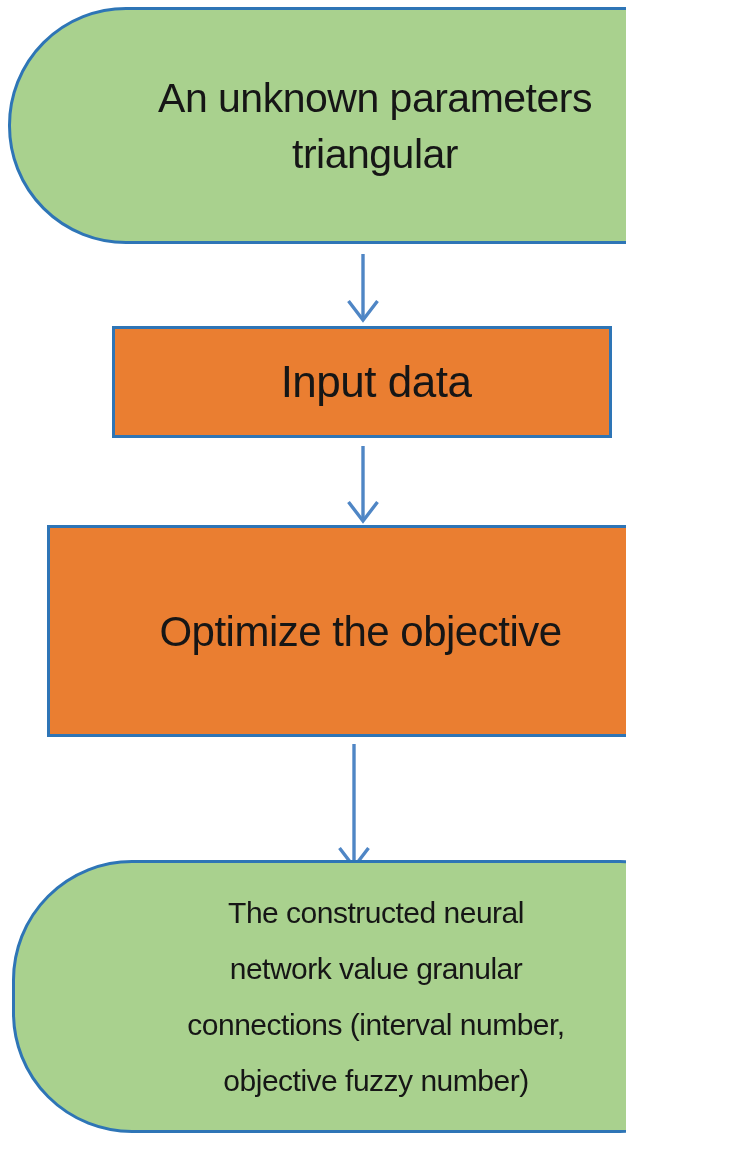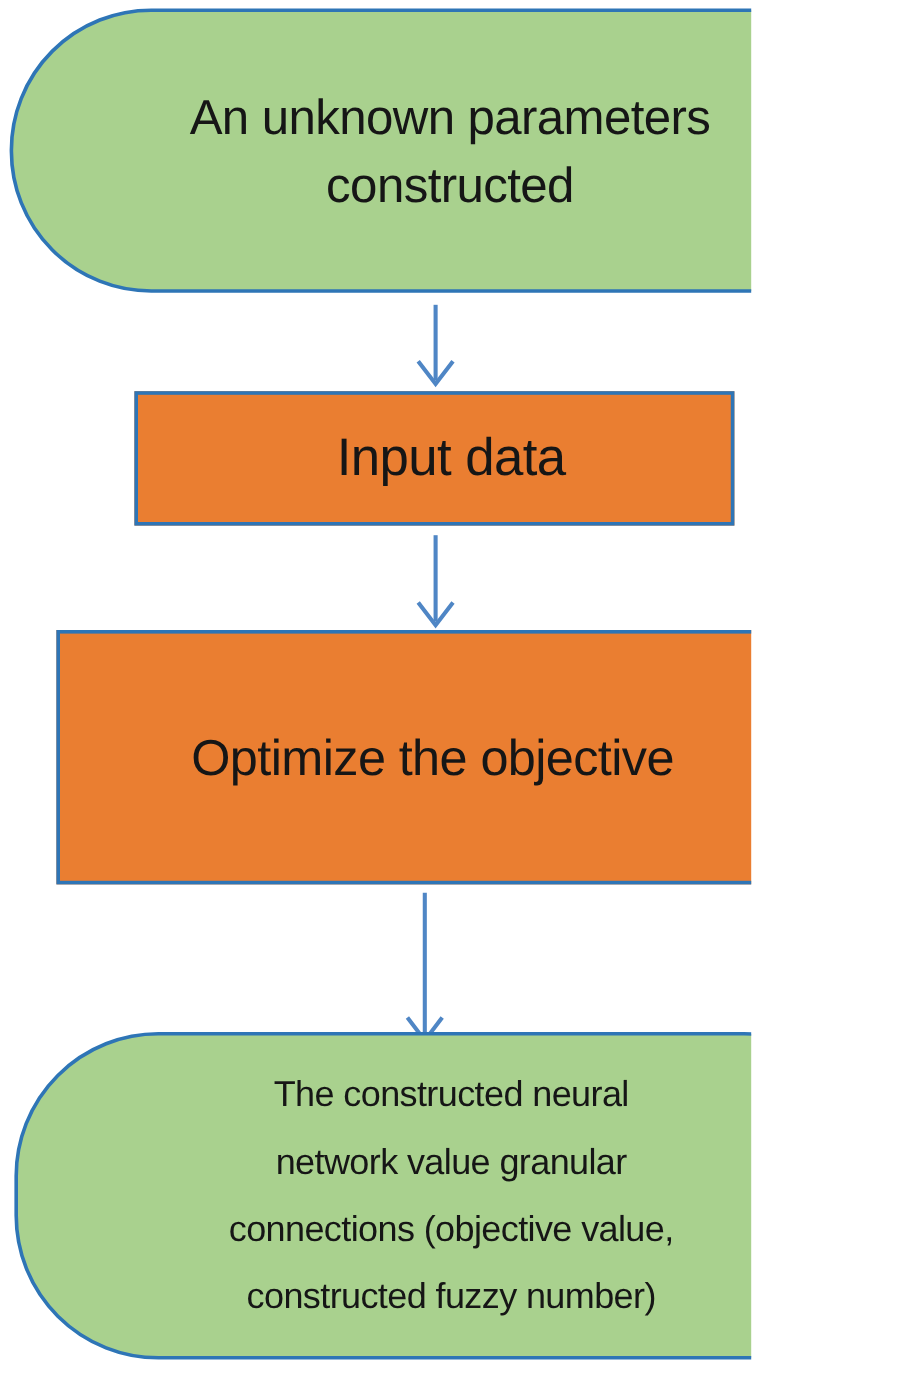--- a/index.html
+++ b/index.html
@@ -89,31 +89,31 @@
       <path d="M348.5,502 L363,521 L377.5,502"></path>
     </g>
     <g>
       <path d="M354,744 L354,864"></path>
       <path d="M339.5,848 L354,867 L368.5,848"></path>
     </g>
   </svg>
 
   <div class="node stadium node-start">
       <div class="text-line">An unknown parameters</div>
-      <div class="text-line">constructed</div>
+      <div class="text-line">triangular</div>
     </div>
 
   <div class="node rect node-input">
       <div class="text-line">Input data</div>
     </div>
 
   <div class="node rect node-optimize">
       <div class="text-line">Optimize the objective</div>
     </div>
 
   <div class="node stadium node-result">
       <div class="text-line">The constructed neural</div>
       <div class="text-line">network value granular</div>
-      <div class="text-line">connections (objective value,</div>
-      <div class="text-line">constructed fuzzy number)</div>
+      <div class="text-line">connections (interval number,</div>
+      <div class="text-line">objective fuzzy number)</div>
     </div>
 
 </div>
 
 </body></html>

